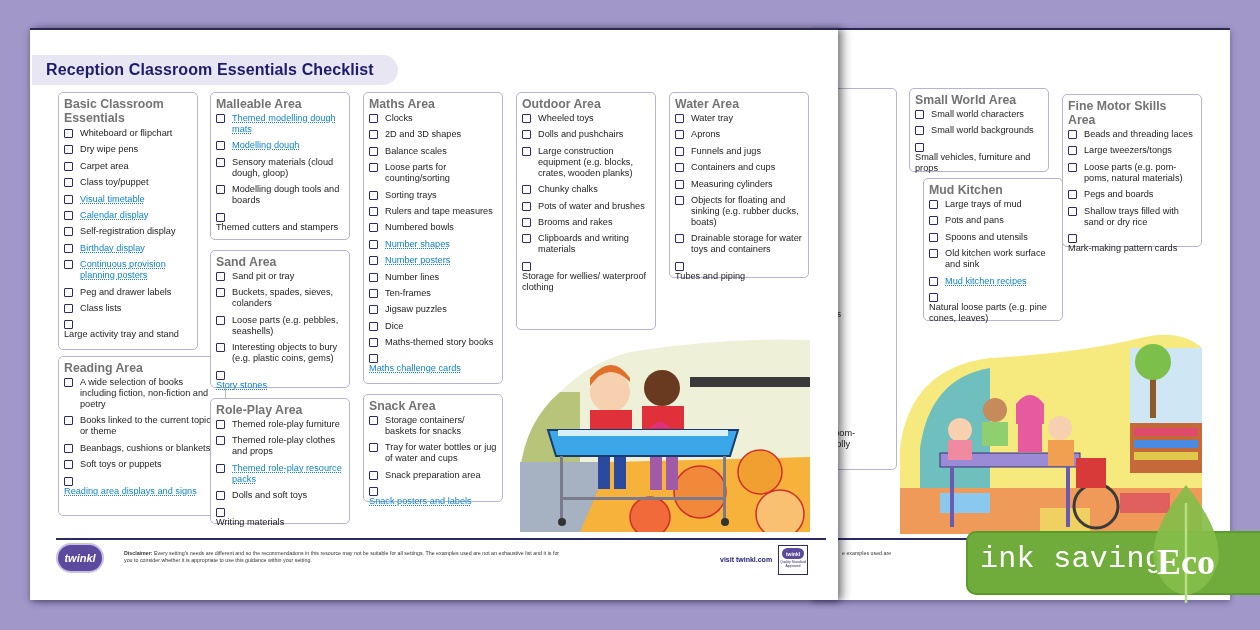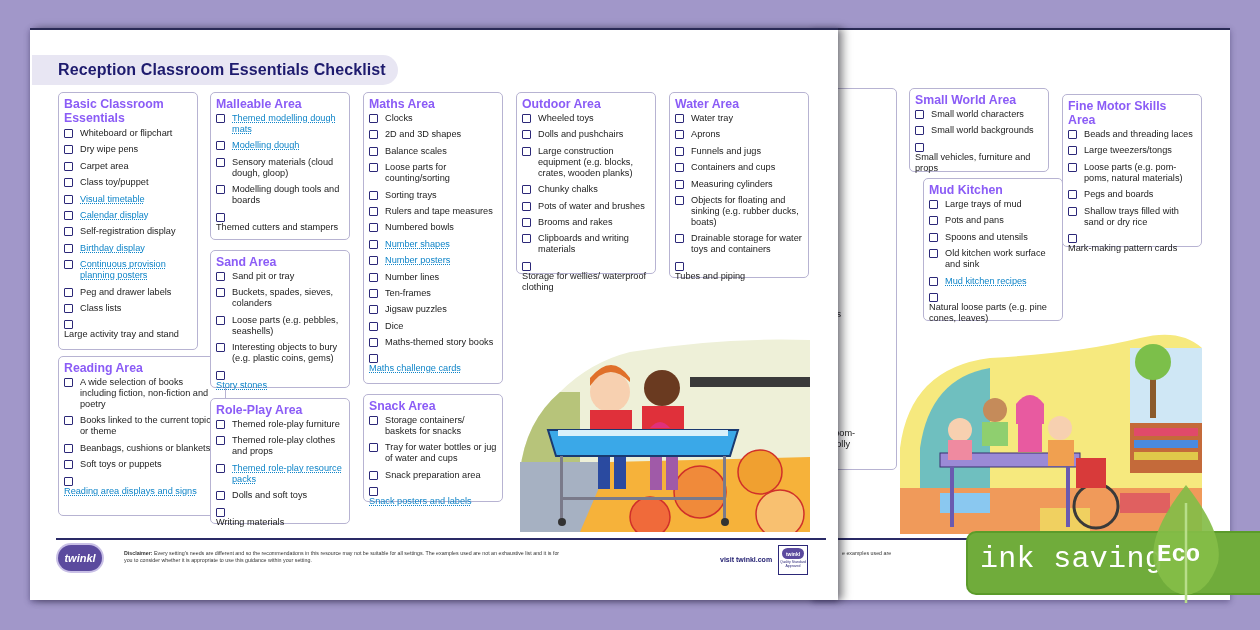--- a/index.html
+++ b/index.html
@@ -3,44 +3,44 @@
 <meta charset="utf-8">
 <style>
   * { box-sizing: border-box; margin: 0; padding: 0; }
   html, body { width: 1260px; height: 630px; overflow: hidden; }
   body { background: #a197c9; font-family: "Liberation Sans", sans-serif; position: relative; }
 
   .page { position: absolute; background: #fff; box-shadow: 0 2px 6px rgba(40,30,80,0.45); }
   .page-back { left: 812px; top: 28px; width: 418px; height: 572px; border-top: 2px solid #2a2a55; }
   .page-front { left: 30px; top: 28px; width: 808px; height: 572px; border-top: 2px solid #2a2a55; box-shadow: 6px 0 8px rgba(0,0,0,0.35), 0 2px 6px rgba(40,30,80,0.45); }
 
-  .title-pill { position: absolute; left: 2px; top: 25px; height: 30px; width: 366px; background: #e8e6f3; border-radius: 0 16px 16px 0; display: flex; align-items: center; padding-left: 26px; }
+  .title-pill { position: absolute; left: 2px; top: 25px; height: 30px; width: 366px; background: #e8e6f3; border-radius: 0 16px 16px 0; display: flex; align-items: center; padding-left: 14px; }
   .title-pill span { color: #1e1b6e; font-weight: bold; font-size: 16px; letter-spacing: 0.1px; }
 
   .card { position: absolute; border: 1px solid #b7b3d2; border-radius: 5px; padding: 4px 5px 5px 5px; background: #fff; }
-  .card h3 { color: #8b5cf6; font-size: 12.3px; font-weight: bold; line-height: 14px; margin-bottom: 2px; }
+  .card h3 { color: #737373; font-size: 12.3px; font-weight: bold; line-height: 14px; margin-bottom: 2px; }
   .item { display: flex; align-items: flex-start; font-size: 9.2px; line-height: 11px; color: #222; margin-bottom: 5.4px; }
   .item:last-child { margin-bottom: 0; flex-direction: column; }
   .cb { flex: 0 0 auto; width: 9px; height: 9px; border: 1px solid #2c2878; border-radius: 1px; margin: 1px 7px 0 0; background: #fff; }
   .item.link .txt { color: #0e84c8; text-decoration: underline; text-decoration-style: dotted; text-underline-offset: 1px; }
 
   .footer-line { position: absolute; height: 1.5px; background: #2a2a66; }
   .twinkl-logo { position: absolute; width: 44px; height: 26px; border-radius: 14px; background: #5b4a9e; color: #fff; font-weight: bold; font-size: 11px; display: flex; align-items: center; justify-content: center; font-style: italic; box-shadow: 0 0 0 2px #c9c0e6; }
   .disclaimer { position: absolute; font-size: 5.3px; line-height: 7px; color: #333; }
   .visit { position: absolute; font-size: 7px; font-weight: bold; color: #1e1b6e; }
   .badge { position: absolute; width: 30px; height: 30px; border: 1px solid #2c2878; background: #fff; display: flex; flex-direction: column; align-items: center; justify-content: flex-start; padding-top: 2px; }
   .badge .mini { width: 22px; height: 11px; border-radius: 6px; background: #5b4a9e; color:#fff; font-size:5px; display:flex; align-items:center; justify-content:center; font-weight:bold; }
   .badge .cap { font-size: 3.5px; color: #2c2878; margin-top: 1px; text-align: center; line-height: 4px; }
 
   .illus { position: absolute; overflow: hidden; }
 
   .eco { position: absolute; left: 966px; top: 531px; width: 294px; height: 64px; background: #70ac3b; border-radius: 10px 0 0 10px; border: 2px solid #5b9b2a; border-right: none; }
   .eco-text { position: absolute; left: 12px; top: 9px; color: #fff; font-size: 30px; font-family: Liberation Mono, monospace; letter-spacing: 0.3px; }
   .eco-leaf { position: absolute; left: 1146px; top: 483px; width: 80px; height: 120px; }
-  .eco-label { position: absolute; left: 1157px; top: 541px; color: #fff; font-weight: bold; font-size: 24px; font-family: Liberation Mono, monospace; }
+  .eco-label { position: absolute; left: 1157px; top: 541px; color: #fff; font-weight: bold; font-size: 36px; font-family: Liberation Serif, serif; }
 </style>
 </head>
 <body>
 
 <div class="page page-back">
 
   <div class="card" style="left:-30px; top:58px; width:115px; height:382px;">
     <div style="position:absolute; left:18px; top:88px; font-size:9.2px; line-height:11px; color:#222;">
       <div style="margin-bottom:22px;">rollers</div>
       <div style="margin-bottom:22px;">es</div>
@@ -411,21 +411,21 @@
           <span class="cb"></span>
           <span class="txt">Snack preparation area</span>
         </div>
         <div class="item link">
           <span class="cb"></span>
           <span class="txt">Snack posters and labels</span>
         </div>
       </div>
   </div>
 
-  <div class="card" style="left:486px; top:62px; width:140px; height:182px;">
+  <div class="card" style="left:486px; top:62px; width:140px; height:238px;">
     <h3>Outdoor Area</h3>
     <div class="items">
         <div class="item">
           <span class="cb"></span>
           <span class="txt">Wheeled toys</span>
         </div>
         <div class="item">
           <span class="cb"></span>
           <span class="txt">Dolls and pushchairs</span>
         </div>

